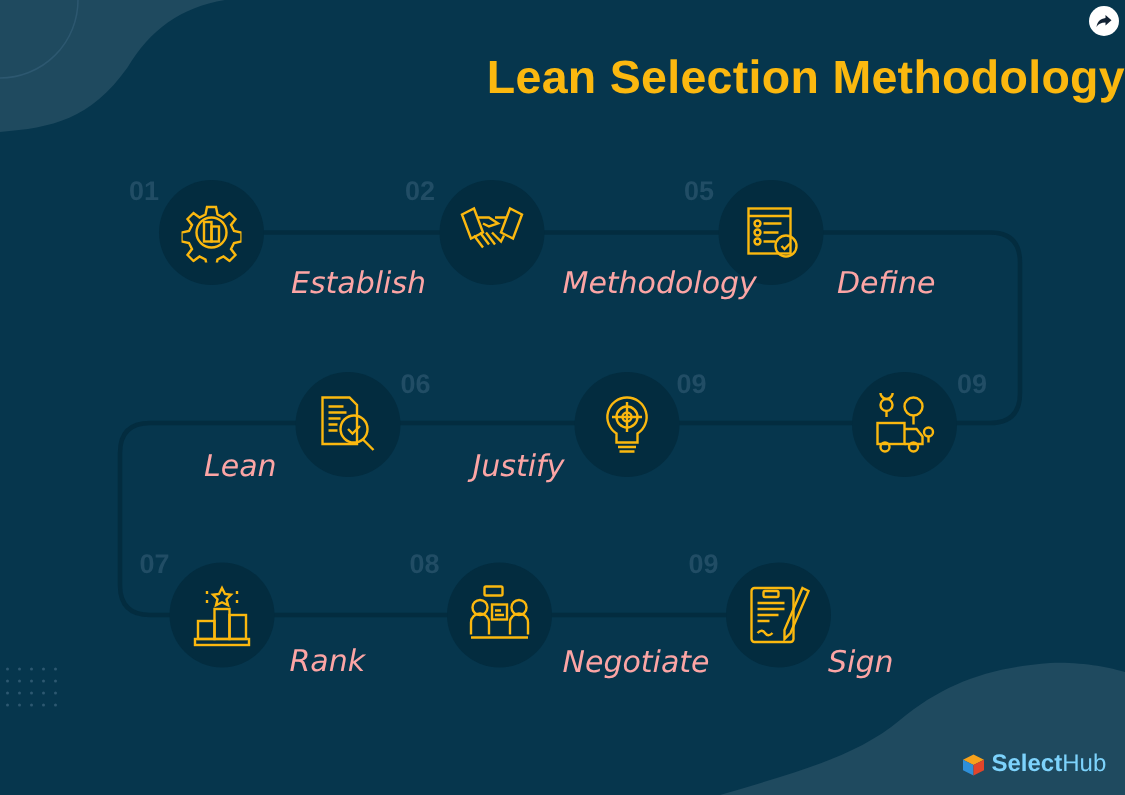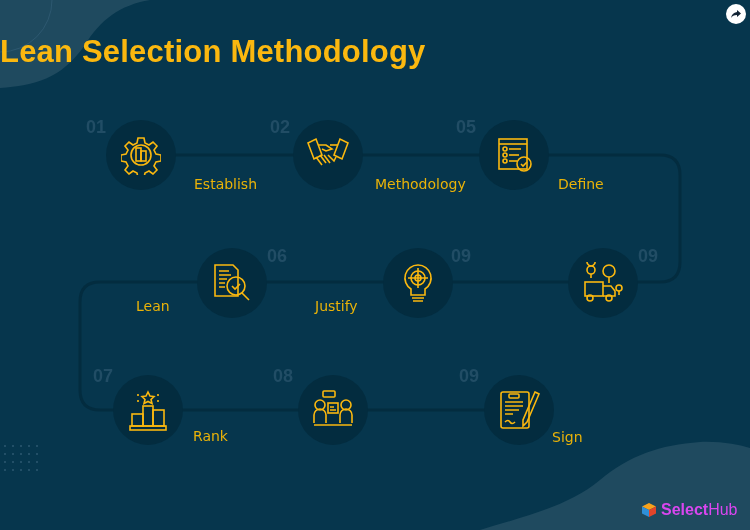--- a/index.html
+++ b/index.html
@@ -1,25 +1,25 @@
 <!DOCTYPE html>
 <html><head>
 <meta charset="utf-8">
 <style>
   html, body { margin:0; padding:0; }
   body { width:750px; height:530px; overflow:hidden; background:#06364d; font-family:"Liberation Sans", sans-serif; }
   .canvas { position:relative; width:750px; height:530px; background:#06364d; overflow:hidden; }
   .bg-svg { position:absolute; left:0; top:0; }
-  .title { position:absolute; left:0; width:750px; top:34px; text-align:left; color:#fbb80f; font-weight:bold; font-size:31px; font-family:"Liberation Sans", sans-serif; letter-spacing:0.2px; }
+  .title { position:absolute; left:0; width:750px; top:34px; text-align:right; color:#fbb80f; font-weight:bold; font-size:31px; font-family:"Liberation Sans", sans-serif; letter-spacing:0.2px; }
   .share { position:absolute; left:726px; top:4px; width:20px; height:20px; border-radius:50%; background:#fff; display:flex; align-items:center; justify-content:center; cursor:pointer; }
   .num { position:absolute; color:#214d65; font-weight:bold; font-size:18px; font-family:"Liberation Sans", sans-serif;text-align:right; }
-  .label { position:absolute; color:#eab308; font-size:14px; font-family:"DejaVu Sans", sans-serif; }
+  .label { position:absolute; color:#fca5a5; font-size:20px; font-family:"DejaVu Sans", sans-serif;font-style:italic; }
   .node { position:absolute; width:70px; height:70px; border-radius:50%; background:#032c3f; display:flex; align-items:center; justify-content:center; }
   .logo { position:absolute; left:641px; top:501px; display:flex; align-items:center; gap:4px; }
-  .logo-text { color:#d946ef; font-size:16px; font-family:"Liberation Sans", sans-serif; }
+  .logo-text { color:#7dd3fc; font-size:16px; font-family:"Liberation Sans", sans-serif; }
   .logo-text b { font-weight:bold; }
 </style>
 </head>
 <body>
 
 <div class="canvas">
   <svg class="bg-svg" width="750" height="530">
     <path d="M0,0 L150,0 C120,5 100,20 85,45 C60,80 35,85 0,88 Z" fill="#1f4a5f"></path>
     <path d="M150,0 C125,3 100,18 80,50" stroke="none" fill="none"></path>
     <circle cx="0" cy="0" r="52" fill="none" stroke="#2d5870" stroke-width="1"></circle>
@@ -161,20 +161,21 @@
       <path d="M38,4 l4,2 l-12,28 l-4,4 l0,-6 z"></path>
     </svg>
   </div>
 
   <div class="label" style="left:194px;top:176px">Establish</div>
   <div class="label" style="left:375px;top:176px">Methodology</div>
   <div class="label" style="left:558px;top:176px">Define</div>
   <div class="label" style="left:315px;top:298px">Justify</div>
   <div class="label" style="left:136px;top:298px">Lean</div>
   <div class="label" style="left:193px;top:428px">Rank</div>
+  <div class="label" style="left:375px;top:429px">Negotiate</div>
   <div class="label" style="left:552px;top:429px">Sign</div>
 
   <div class="logo">
     <svg width="16" height="16" viewBox="0 0 16 16">
       <path d="M8,1 L15,4.5 L8,8 L1,4.5 Z" fill="#f7a21b"></path>
       <path d="M1,4.5 L8,8 L8,15 L1,11.5 Z" fill="#2f8fd8"></path>
       <path d="M15,4.5 L8,8 L8,15 L15,11.5 Z" fill="#e2452a"></path>
     </svg>
     <span class="logo-text"><b>Select</b><span>Hub</span></span>
   </div>

